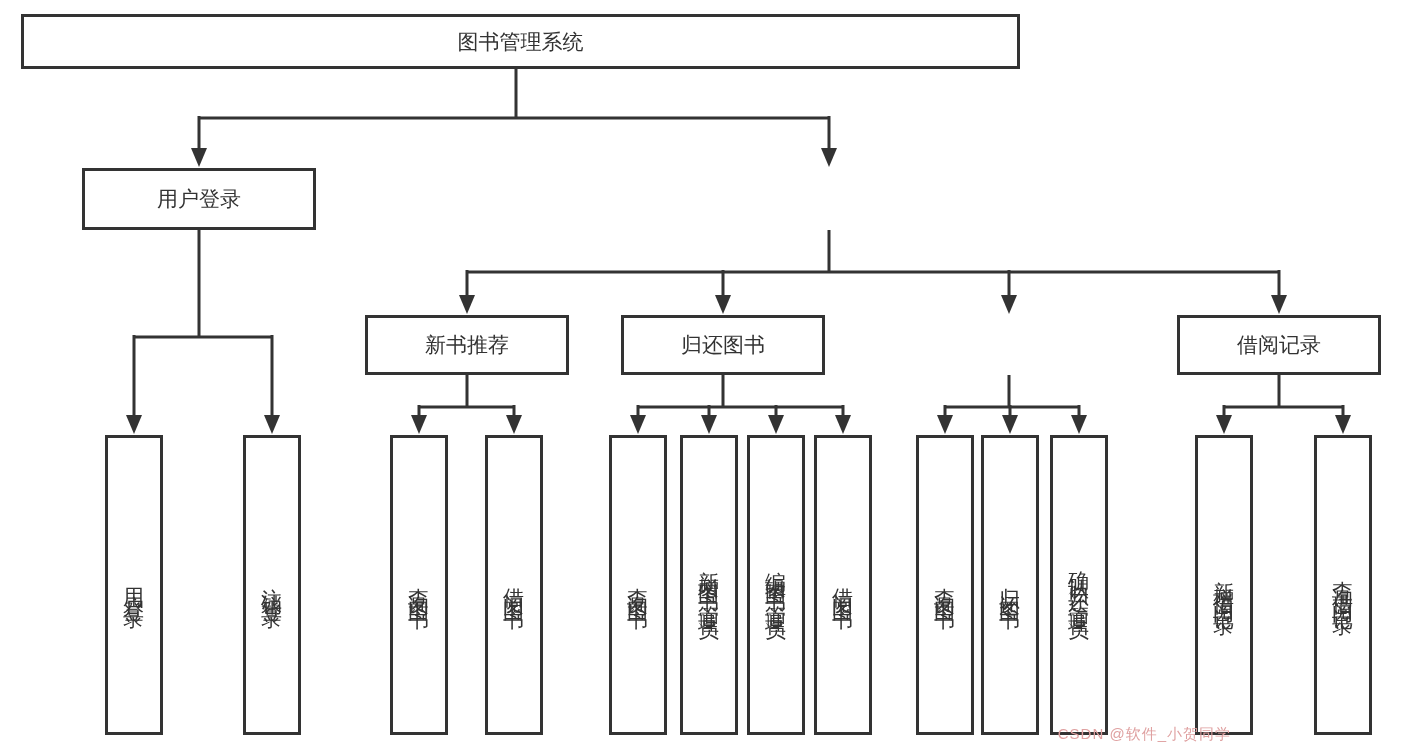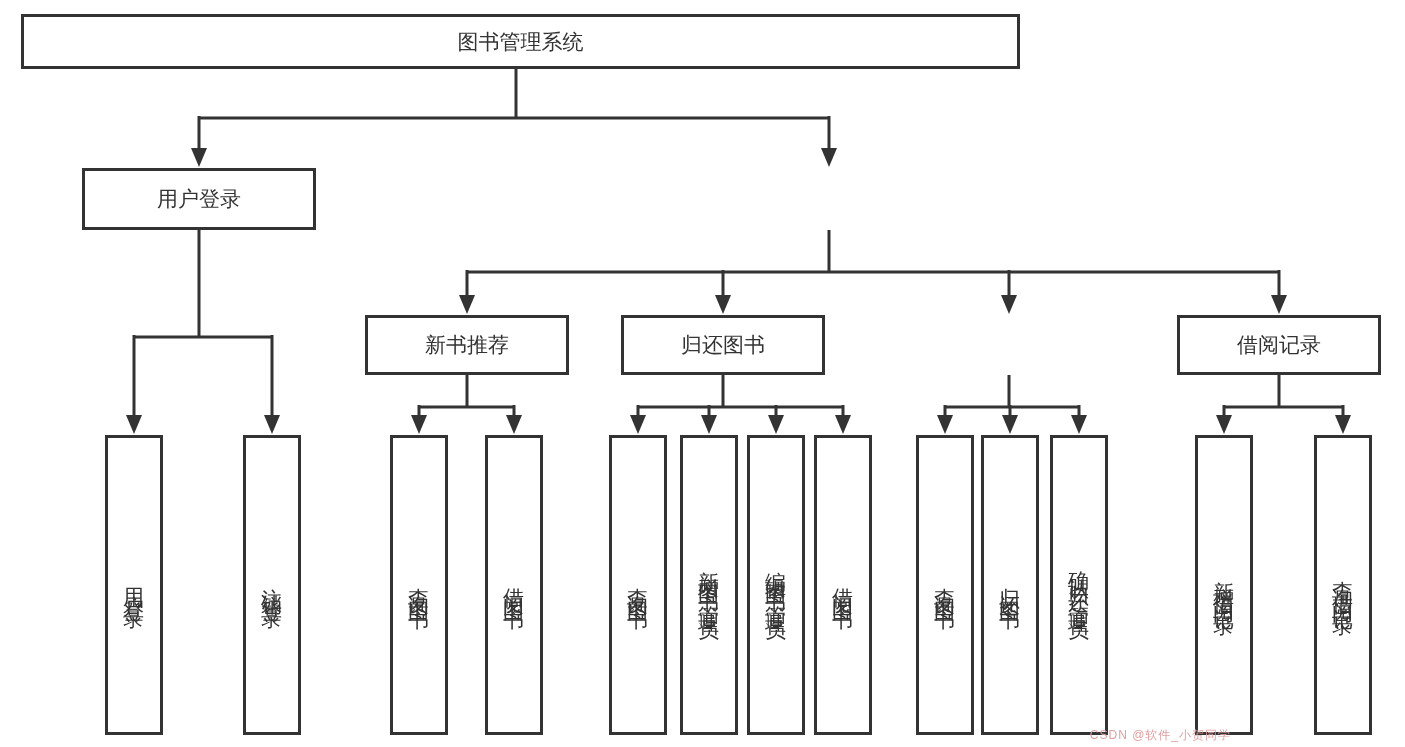--- a/index.html
+++ b/index.html
@@ -7,21 +7,21 @@
   .stage{position:relative;width:1235px;height:747px;background:#fff;}
   svg.connectors{position:absolute;left:0;top:0;z-index:1;}
   .node{position:absolute;box-sizing:border-box;border:3px solid #333;background:#fff;
     display:flex;align-items:center;justify-content:center;z-index:2;color:#333;}
   .node span{font-size:21px;color:#333;}
   .root{left:21px;top:14px;width:999px;height:55px;}
   .lvl2{top:168px;width:234px;height:62px;}
   .lvl3{top:315px;height:60px;width:204px;}
   .leaf{top:435px;width:58px;height:300px;}
   .leaf span{writing-mode:vertical-rl;text-orientation:mixed;font-size:21px;letter-spacing:7px;line-height:1;}
-  .watermark{position:absolute;right:4px;bottom:3px;z-index:3;font-size:12px;
+  .watermark{position:absolute;right:4px;bottom:3px;z-index:3;font-size:15px;
     color:#dfa0a0;letter-spacing:1px;}
 </style>
 </head>
 <body>
 
 <div class="stage">
 
   <svg class="connectors" width="1405" height="747" viewBox="0 0 1405 747">
     <g stroke="#333" stroke-width="3" fill="none">
 

